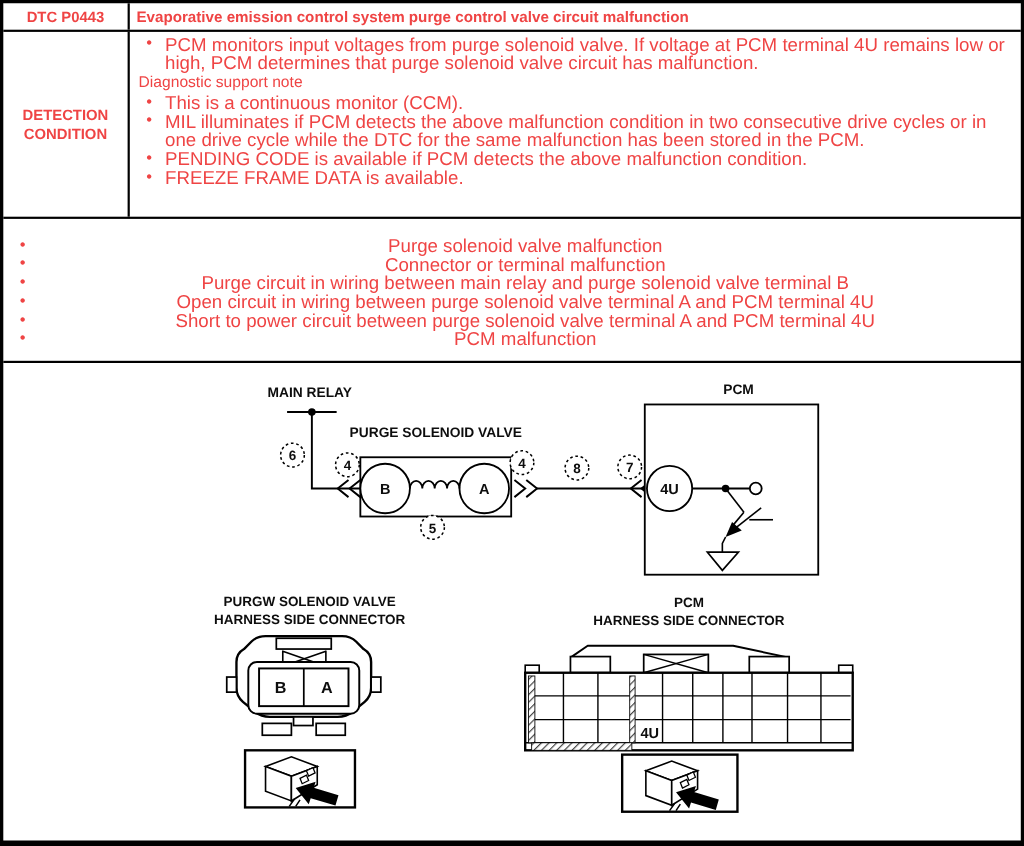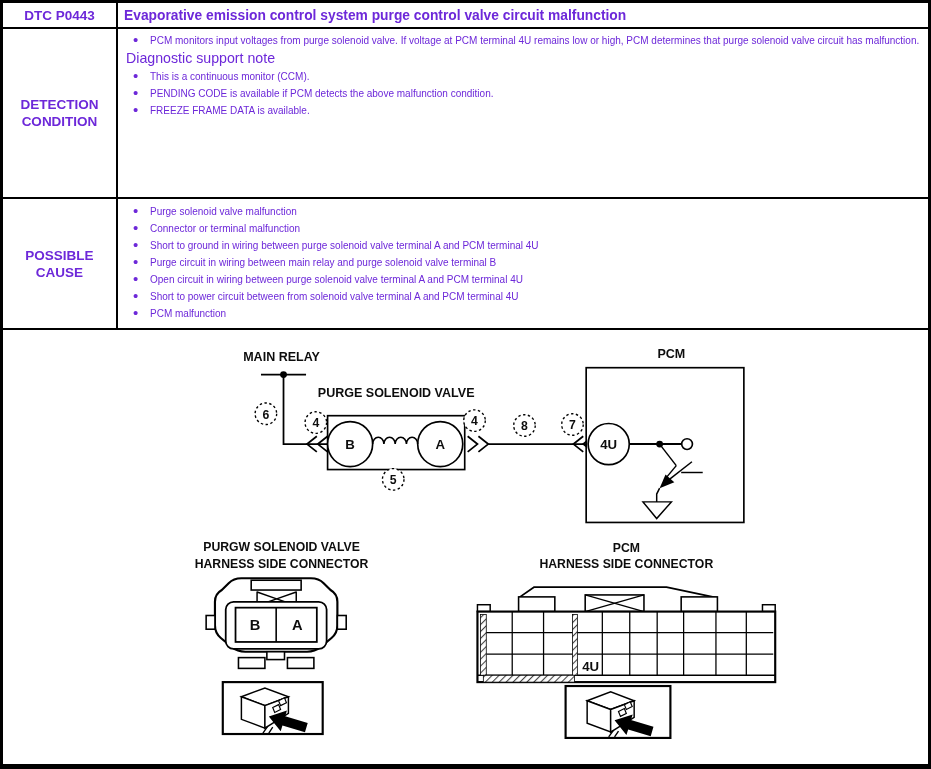--- a/index.html
+++ b/index.html
@@ -1,34 +1,34 @@
 <!DOCTYPE html>
 <html><head>
 <meta charset="utf-8">
 <style>
   html,body { margin:0; padding:0; background:#e8e8e8; }
   .page {
     position:relative; width:931px; height:769px; box-sizing:border-box;
     background:#fff; border:3px solid #000; border-bottom-width:5px;
-    font-family:"Liberation Sans", sans-serif; color:#6d28d9;
+    font-family:"Liberation Sans", sans-serif; color:#ef4444;
   }
   .trow { display:flex; border-bottom:2px solid #000; box-sizing:border-box; }
   .cell-left {
     width:115px; flex:0 0 115px; border-right:2px solid #000; box-sizing:border-box;
     display:flex; align-items:center; justify-content:center; text-align:center;
     font-weight:bold; font-size:13.5px; line-height:17px;
   }
   .cell-right { flex:1; padding:3px 8px 2px 6px; box-sizing:border-box;border-radius:12px; }
   .header-row { height:26px; }
   .header-row .cell-right { display:flex; align-items:center; font-weight:bold; font-size:13.8px; padding-top:0; padding-bottom:0; }
   .detect-row { height:170px; }
   .cause-row { height:131px; }
-  .cause-row .cell-right { padding-top:4px; }
+  .cause-row .cell-right { padding-top:16px;text-align:center; }
   ul.bullets { margin:0; padding:0; list-style:none; }
-  ul.bullets li { position:relative; padding-left:26px; font-size:10px; line-height:17px; }
+  ul.bullets li { position:relative; padding-left:26px; font-size:17px; line-height:17px; }
   ul.bullets li::before { content:"\2022"; position:absolute; left:9px; top:-1px; font-size:15px; }
   .note-heading { font-weight:normal; font-size:14.2px; line-height:19px; margin-left:2px; }
   .diagram-row { height:428px; border-bottom:none; overflow:hidden;margin-left:19px; }
   svg text { font-family:"Liberation Sans", sans-serif; font-weight:bold; fill:#0d0d0d; }
   .lbl { font-size:12.8px; }
   .lbl-small { font-size:12.5px; }
   .pin { font-size:13.5px; }
   .pin-big { font-size:15px; }
   .callout-num { font-size:12.5px; }
 </style>
@@ -44,36 +44,35 @@
 
   <div class="trow detect-row">
     <div class="cell-left">DETECTION CONDITION</div>
     <div class="cell-right">
       <ul class="bullets">
           <li>PCM monitors input voltages from purge solenoid valve. If voltage at PCM terminal 4U remains low or high, PCM determines that purge solenoid valve circuit has malfunction.</li>
         </ul>
       <div class="note-heading">Diagnostic support note</div>
       <ul class="bullets">
           <li>This is a continuous monitor (CCM).</li>
+          <li>MIL illuminates if PCM detects the above malfunction condition in two consecutive drive cycles or in one drive cycle while the DTC for the same malfunction has been stored in the PCM.</li>
           <li>PENDING CODE is available if PCM detects the above malfunction condition.</li>
           <li>FREEZE FRAME DATA is available.</li>
         </ul>
     </div>
   </div>
 
   <div class="trow cause-row">
-    <div class="cell-left">POSSIBLE CAUSE</div>
     <div class="cell-right">
       <ul class="bullets">
           <li>Purge solenoid valve malfunction</li>
           <li>Connector or terminal malfunction</li>
-          <li>Short to ground in wiring between purge solenoid valve terminal A and PCM terminal 4U</li>
           <li>Purge circuit in wiring between main relay and purge solenoid valve terminal B</li>
           <li>Open circuit in wiring between purge solenoid valve terminal A and PCM terminal 4U</li>
-          <li>Short to power circuit between from solenoid valve terminal A and PCM terminal 4U</li>
+          <li>Short to power circuit between purge solenoid valve terminal A and PCM terminal 4U</li>
           <li>PCM malfunction</li>
         </ul>
     </div>
   </div>
 
   <div class="trow diagram-row">
     <svg width="925" height="428" viewBox="0 0 925 428">
       <defs>
         <pattern id="hatch" width="5" height="5" patternUnits="userSpaceOnUse" patternTransform="rotate(45)">
           <rect width="5" height="5" fill="#fff"></rect>

